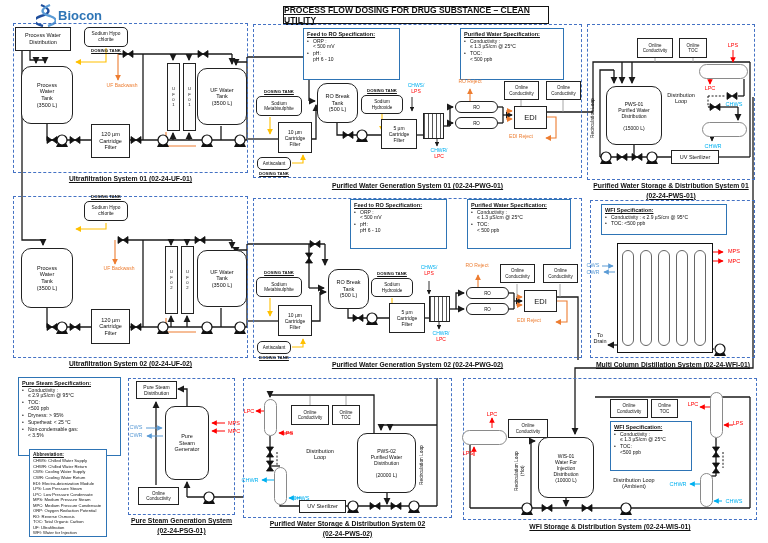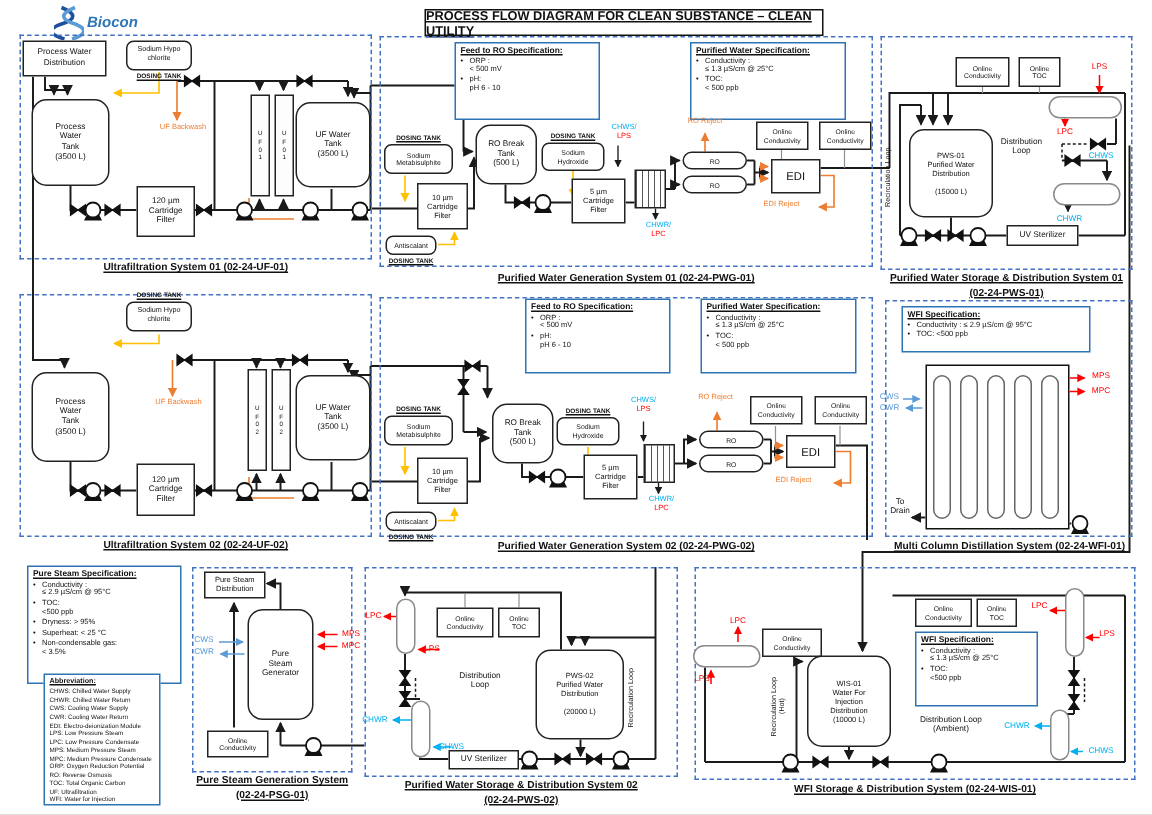--- a/index.html
+++ b/index.html
@@ -20,21 +20,21 @@
 .capsule{position:absolute;border:1px solid #8a8a8a;border-radius:8px;background:#fff}
 .ufc{position:absolute;border:1.4px solid #222;background:#fdfdfd;display:flex;align-items:center;justify-content:center;text-align:center;font-size:4.2px;line-height:1.3;white-space:pre-line}
 .vt{position:absolute;writing-mode:vertical-rl;transform:rotate(180deg);font-size:4.8px;text-align:center;white-space:pre-line;line-height:1.2}
 .phx{position:absolute;border:1.4px solid #222;background:repeating-linear-gradient(90deg,#555 0 1px,#fff 1px 4px)}
 .red{color:#FF0000}.cy{color:#00B0F0}.sb{color:#5B9BD5}.or{color:#ED7D31}
 .t-title{position:absolute;border:1.6px solid #111;font-weight:bold;text-decoration:underline;font-size:8.5px;display:flex;align-items:center;justify-content:center;background:#fff}
 .rocap{position:absolute;border:1.2px solid #222;border-radius:6px;display:flex;align-items:center;justify-content:center;font-size:4.5px;background:#fff}
 .mcap{position:absolute;border:1.2px solid #666;border-radius:6px;background:#fff}
 .still{position:absolute;border:1.5px solid #111;background:#fff}
 .logo{position:absolute;display:flex;align-items:center;gap:2px}
-.logo .nm{font-size:10px;font-weight:bold;font-style:italic;color:#2E75B6}
+.logo .nm{font-size:13px;font-weight:bold;color:#2E75B6}
 .abbr{position:absolute;border:1.4px solid #2E74B5;background:#fff;padding:2px 3px;font-size:4.2px;line-height:1.32;text-align:left}
 .abbr .tt{font-weight:bold;text-decoration:underline;font-size:4.8px}
 </style>
 </head>
 <body>
 
 <div id="cv">
 
 <svg id="pipes" width="768" height="543" viewBox="0 0 768 543" style="position:absolute;left:0;top:0">
 <defs>
@@ -341,21 +341,21 @@
       </g>
 </svg>
 
 <div class="logo" style="left:36px;top:3px">
   <svg width="20" height="24" viewBox="0 0 20 24">
     <path d="M5 2 C15 6,15 10,5 13 C-4 16,-4 20,7 23" stroke="#1F4E9C" stroke-width="2.4" fill="none"></path>
     <path d="M14 2 C4 6,4 10,14 13 C22 16,22 20,12 23" stroke="#5B9BD5" stroke-width="2.4" fill="none"></path>
   </svg>
   <span class="nm">Biocon</span>
 </div>
-<div class="t-title" style="left:283px;top:6px;width:266px;height:18px">PROCESS FLOW DIAGRAM FOR CLEAN SUBSTANCE – CLEAN UTILITY</div>
+<div class="t-title" style="left:283px;top:6px;width:266px;height:18px">PROCESS FLOW DOSING FOR DRUG SUBSTANCE – CLEAN UTILITY</div>
 
 <div class="sec" style="left:13px;top:23px;width:235px;height:150px"></div>
 <div class="cap" style="left:13px;top:174px;width:235px">Ultrafiltration System 01 (02-24-UF-01)</div>
 <div class="sec" style="left:253px;top:24px;width:329px;height:154px"></div>
 <div class="cap" style="left:253px;top:181px;width:329px">Purified Water Generation System 01 (02-24-PWG-01)</div>
 <div class="sec" style="left:587px;top:24px;width:168px;height:156px"></div>
 <div class="cap" style="left:587px;top:181px;width:168px">Purified Water Storage &amp; Distribution System 01
 (02-24-PWS-01)</div>
 <div class="sec" style="left:13px;top:196px;width:235px;height:162px"></div>
 <div class="cap" style="left:13px;top:359px;width:235px">Ultrafiltration System 02 (02-24-UF-02)</div>

